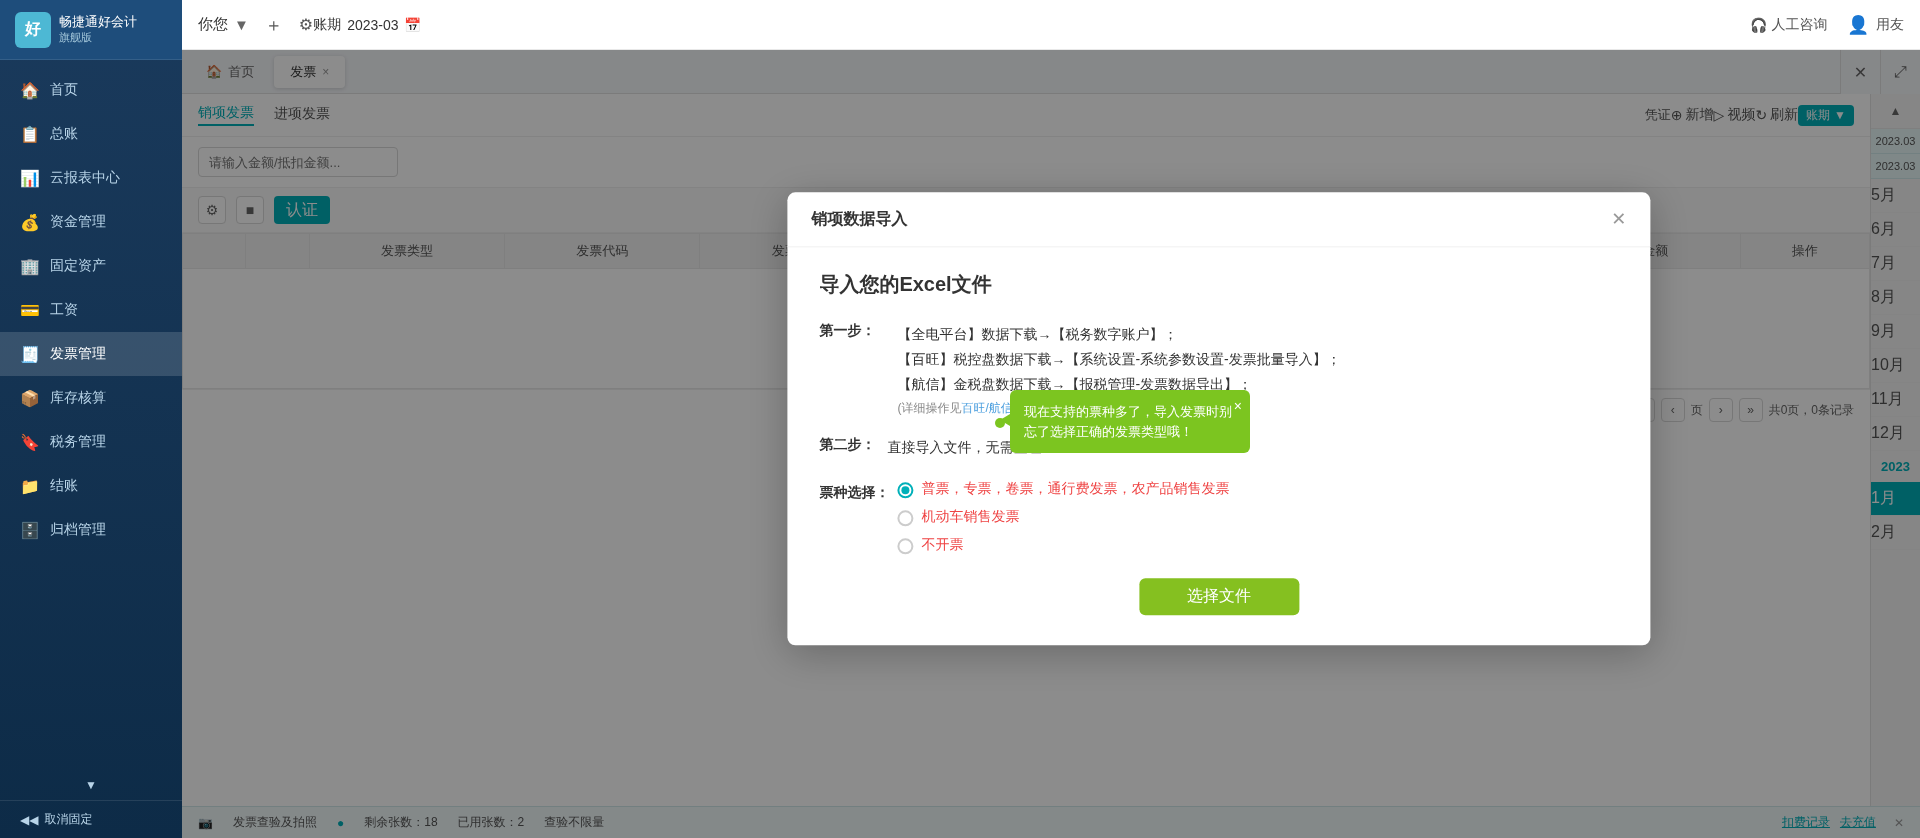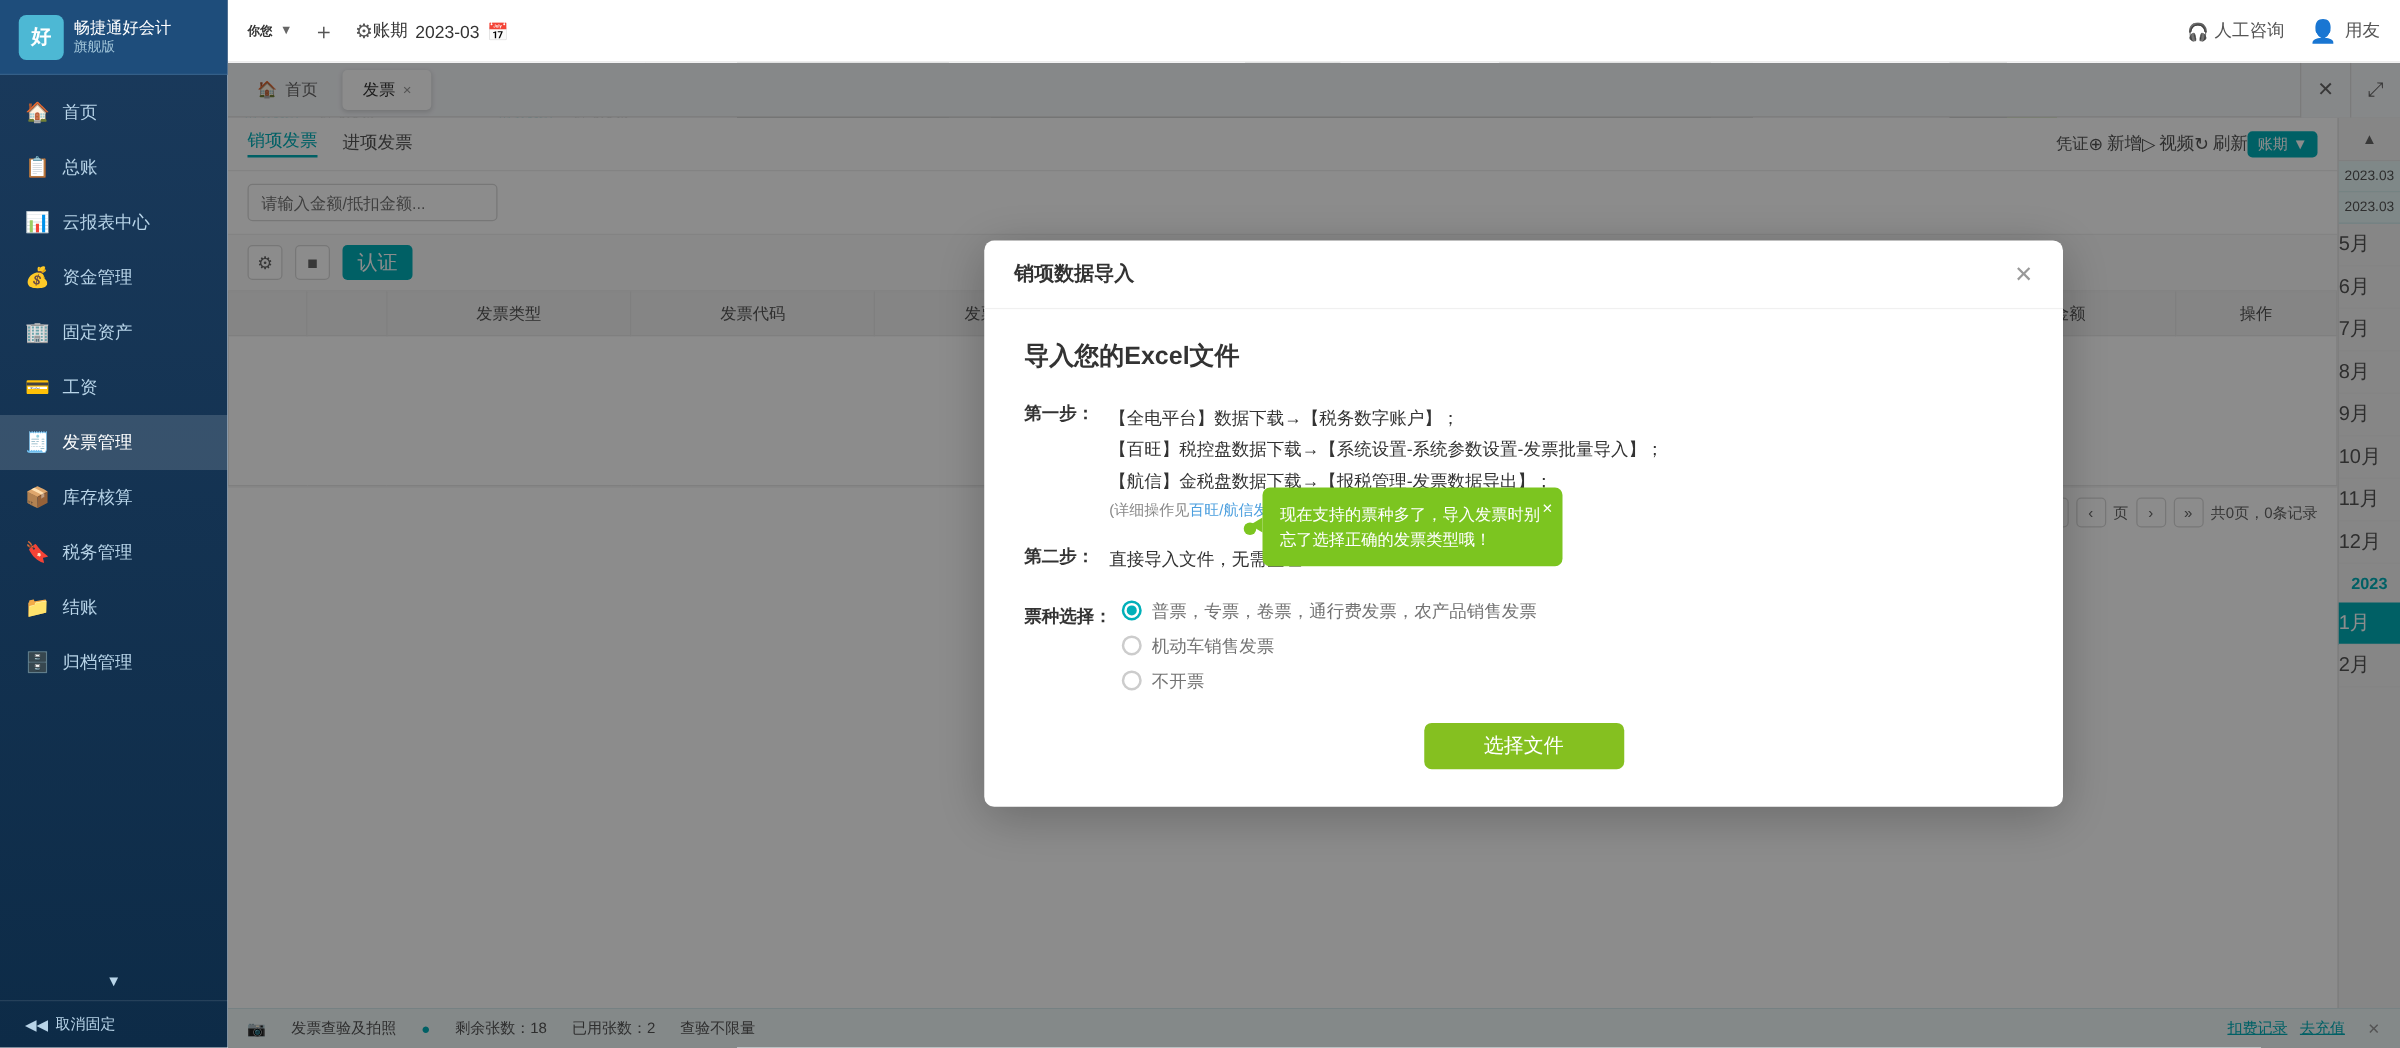--- a/index.html
+++ b/index.html
@@ -37,21 +37,21 @@
       padding: 10px 20px; border-top: 1px solid rgba(255,255,255,0.1);
       color: #b8d4e8; font-size: 12px; display: flex; align-items: center; cursor: pointer;
     }
 
     
     .topbar {
       position: fixed; left: 182px; top: 0; right: 0; height: 50px;
       background: #fff; display: flex; align-items: center;
       border-bottom: 1px solid #e8e8e8; z-index: 10; padding: 0 16px;
     }
-    .topbar-company { color: #333; font-size: 10px; display: flex; align-items: center; gap: 6px; font-weight: bold; }
+    .topbar-company { color: #333; font-size: 15px; display: flex; align-items: center; gap: 6px; }
     .topbar-arrow { color: #666; }
     .topbar-actions { display: flex; align-items: center; gap: 16px; margin-left: 16px; color: #555; }
     .topbar-period { display: flex; align-items: center; gap: 6px; font-size: 14px; color: #333; }
     .topbar-right { margin-left: auto; display: flex; align-items: center; gap: 20px; color: #555; font-size: 14px; }
     .topbar-service { display: flex; align-items: center; gap: 4px; cursor: pointer; }
     .topbar-user { display: flex; align-items: center; gap: 6px; cursor: pointer; }
 
     
     .tabs-bar {
       position: fixed; left: 182px; top: 50px; right: 0; height: 44px;
@@ -184,21 +184,21 @@
     .modal-body { padding: 24px 32px 30px; }
     .modal-main-title {
       text-align: left; font-size: 20px; color: #333; font-weight: 700; margin-bottom: 24px;
     }
     .step { margin-bottom: 16px; }
     .step-label { color: #333; font-size: 14px; font-weight: 600; margin-bottom: 6px; }
     .step-content { color: #333; font-size: 14px; line-height: 1.8; padding-left: 4px; }
     .step-link { color: #4a9ede; cursor: pointer; text-decoration: none; }
     .step-hint { color: #888; font-size: 12px; }
     .radio-group { display: flex; flex-direction: column; gap: 10px; margin-top: 4px; }
-    .radio-row { display: flex; align-items: flex-start; gap: 8px; font-size: 14px; color: #737373; }
+    .radio-row { display: flex; align-items: flex-end; gap: 8px; font-size: 14px; color: #ef4444; }
     .radio-circle {
       width: 16px; height: 16px; border-radius: 50%; border: 2px solid #ccc;
       display: flex; align-items: center; justify-content: center; flex-shrink: 0;
     }
     .radio-circle.selected { border-color: #00b0b9; }
     .radio-dot { width: 8px; height: 8px; border-radius: 50%; background: #00b0b9; }
     .modal-footer { text-align: center; padding-top: 8px; }
     .btn-select-file {
       background: #85c020; color: #fff; border: none; border-radius: 6px;
       font-size: 16px; padding: 8px 48px; cursor: pointer; font-weight: 500;
@@ -461,21 +461,21 @@
 
 <div class="modal">
   <div class="modal-header">
     <span class="modal-title">销项数据导入</span>
     <span class="modal-close">✕</span>
   </div>
   <div class="modal-body">
     <div class="modal-main-title">导入您的Excel文件</div>
 
     <div class="step">
-      <div style="display:flex; align-items:flex-start; gap:0;">
+      <div style="display:flex; align-items:flex-start; gap:10px;">
         <span class="step-label" style="white-space:nowrap;margin-right:8px;">第一步：</span>
         <div class="step-content">
           <div>【全电平台】数据下载→【税务数字账户】；</div>
           <div>【百旺】税控盘数据下载→【系统设置-系统参数设置-发票批量导入】；</div>
           <div>【航信】金税盘数据下载→【报税管理-发票数据导出】；</div>
           <div class="step-hint">
             <span>(详细操作见</span><a class="step-link">百旺/航信发票数据下载指南</a><span>)</span>
           </div>
         </div>
       </div>

